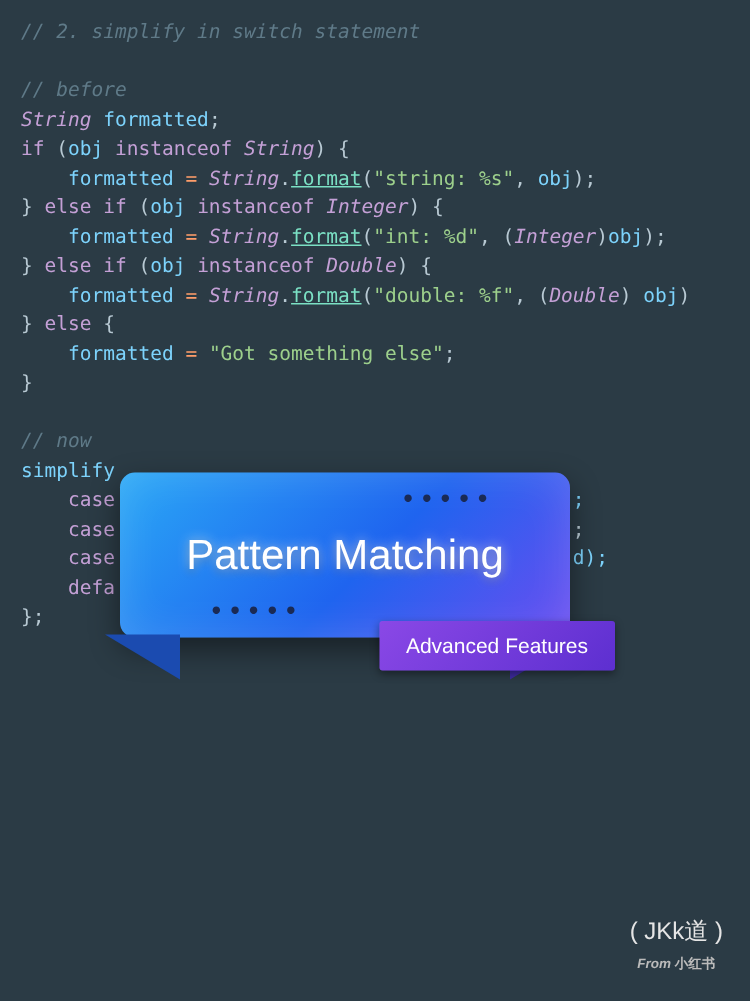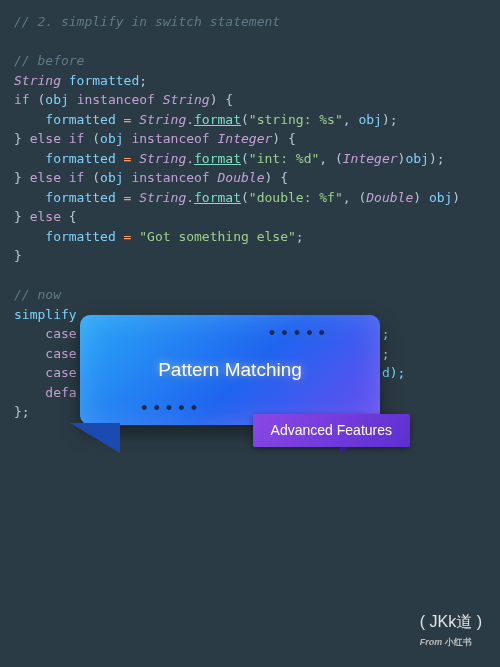--- a/index.html
+++ b/index.html
@@ -48,21 +48,21 @@
     height: 110px;
     border-radius: 10px;
     background: linear-gradient(135deg, #2aa8f6 0%, #1f64ef 55%, #6b4df0 100%);
     box-shadow: 0 8px 20px rgba(0,0,0,.45), inset 0 0 30px rgba(255,255,255,.15);
     display: flex;
     align-items: center;
     justify-content: center;
   }
   .main-title {
     font-family: Arial, Helvetica, sans-serif;
-    font-size: 19px;
+    font-size: 28px;
     font-weight: 500;
     color: #ffffff;
     text-shadow: 0 0 8px rgba(255,255,255,.7), 0 2px 6px rgba(0,0,0,.3);
     white-space: nowrap;
   }
   .dots {
     position: absolute;
     font-size: 14px;
     color: #1a2a55;
     letter-spacing: 4px;
@@ -116,21 +116,21 @@
     bottom: 18px;
     font-family: Arial, sans-serif;
     font-size: 16px;
     color: #e5e5e5;
   }
   .watermark .sub {
     display: block;
     font-size: 9px;
     color: #bbbbbb;
     margin-top: 2px;
-    text-align: left;
+    text-align: center;
   }
   .watermark .brand { font-style: italic; font-weight: bold; }
   .watermark .han { font-weight: bold; }
 </style>
 </head>
 <body>
 
 <div class="code"><span class="cmt">// 2. simplify in switch statement</span>
 
 <span class="cmt">// before</span>

